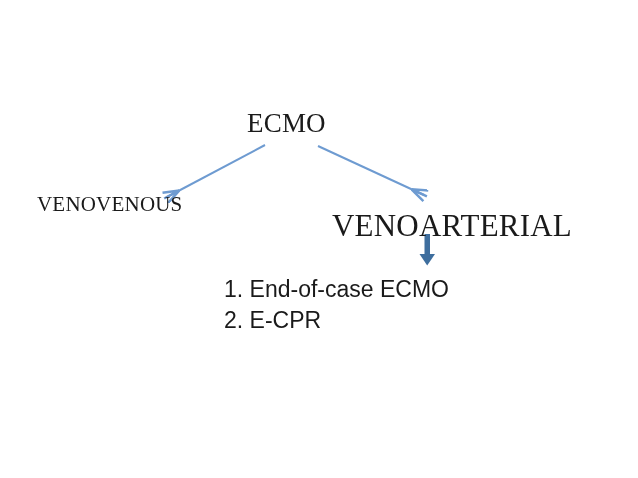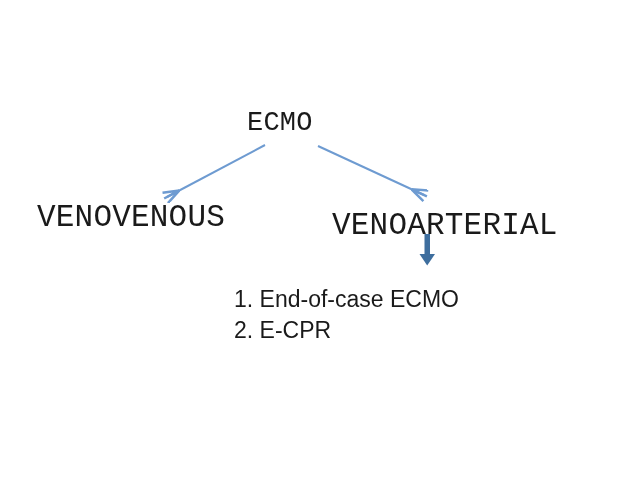--- a/index.html
+++ b/index.html
@@ -22,48 +22,48 @@
     position: absolute;
     left: 0;
     top: 0;
     width: 638px;
     height: 478px;
     pointer-events: none;
   }
   .node-text {
     position: absolute;
     color: #1a1a1a;
-    font-family: Liberation Mono, monospace;
+    font-family: Liberation Serif, serif;
     font-weight: 400;
     white-space: pre;
     line-height: 1;
   }
   #ecmo-title {
     left: 247px;
     top: 110px;
     font-size: 27px;
     letter-spacing: 0.2px;
   }
   #label-venovenous {
     left: 37px;
-    top: 202px;
-    font-size: 31px;
+    top: 194px;
+    font-size: 21px;
     letter-spacing: 0.2px;
   }
   #label-venoarterial {
     left: 332px;
     top: 210px;
     font-size: 31px;
     letter-spacing: 0.2px;
   }
   #indication-list {
     position: absolute;
     left: 220px;
     top: 270px;
-    margin: 14px;
+    margin: 4px;
     padding: 0;
     list-style: none;
   }
   #indication-list li {
     font-family: "Liberation Sans", sans-serif;
     font-size: 23px;
     color: #1a1a1a;
     line-height: 31px;
     white-space: pre;
   }

